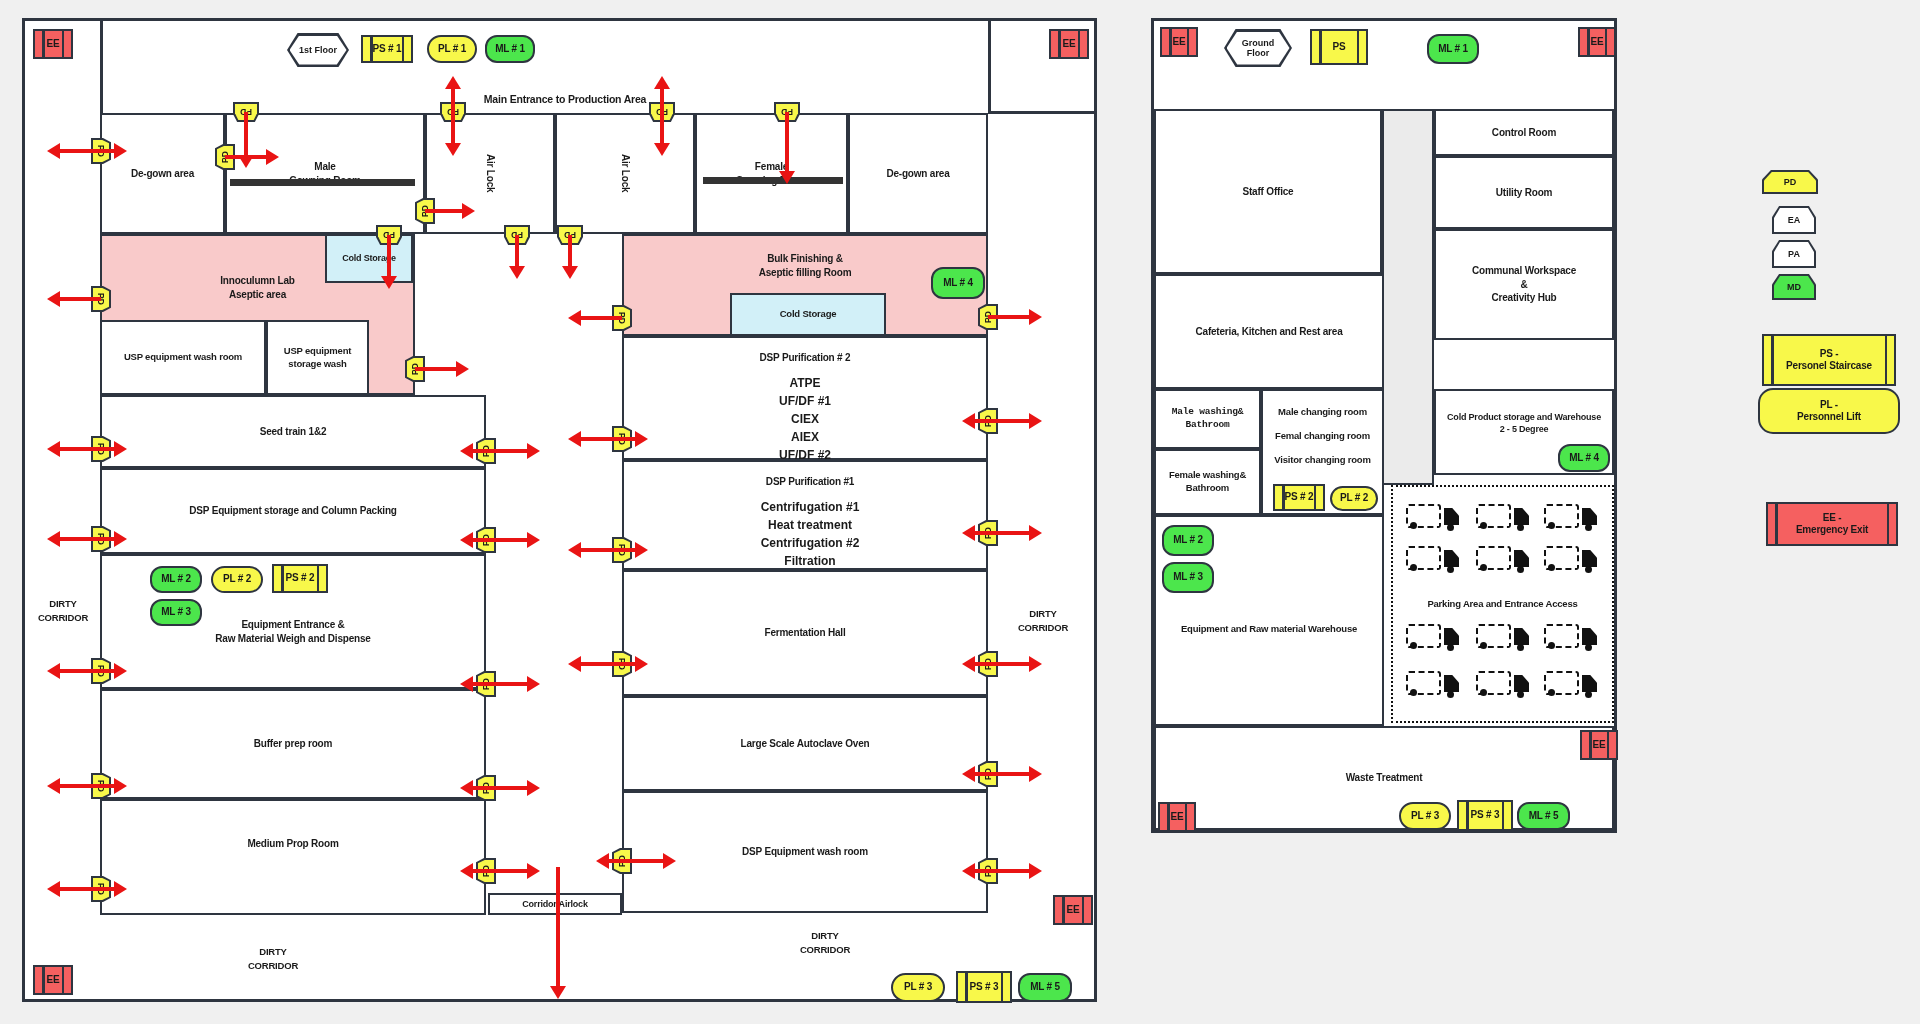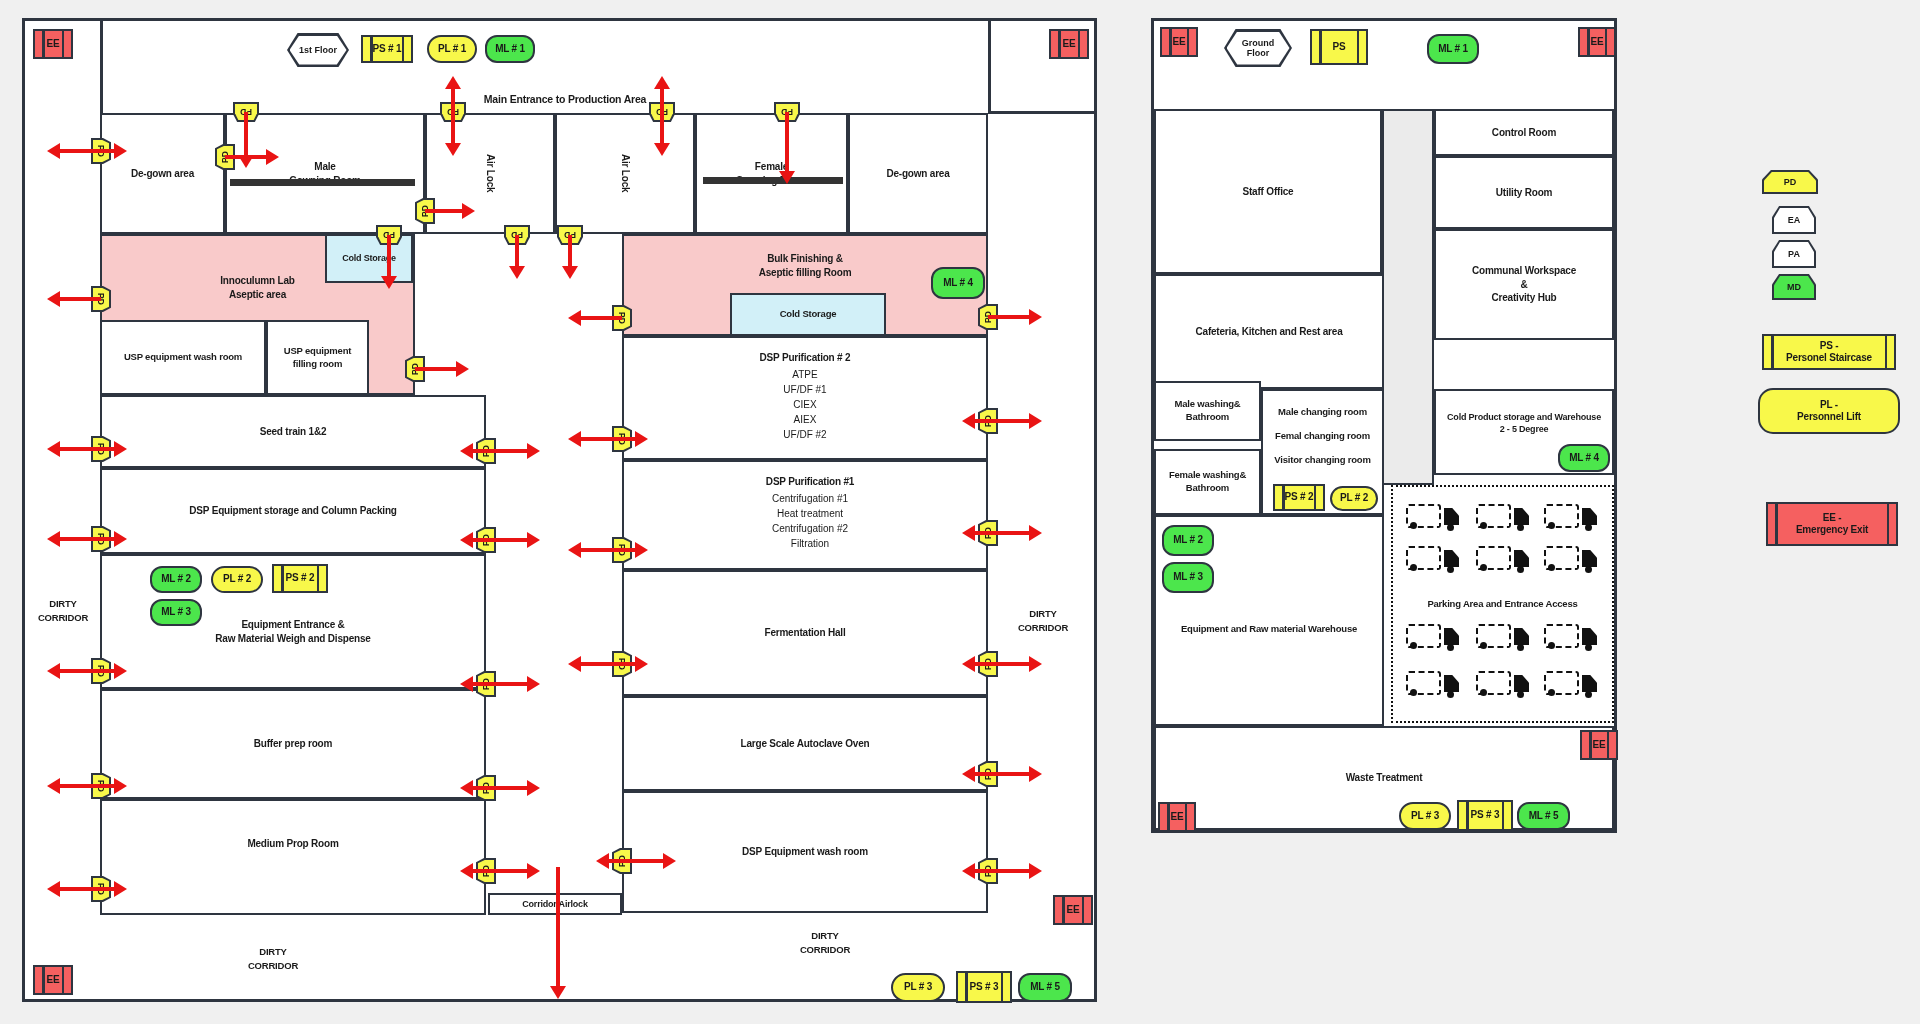--- a/index.html
+++ b/index.html
@@ -7,22 +7,22 @@
        font-family:"Liberation Sans",sans-serif;overflow:hidden;}
   .plan{position:absolute;background:#ffffff;border:3px solid #2e3540;box-sizing:border-box;}
   .legendbox{position:absolute;}
   .room{position:absolute;border:2px solid #2e3540;box-sizing:border-box;display:flex;
         align-items:center;justify-content:center;text-align:center;}
   .room.ltop{align-items:flex-start;}
   .room.lbottom{align-items:flex-end;}
   .room .lblwrap{width:100%;}
   .lbl{font-weight:bold;font-size:10px;color:#1a1a1a;white-space:pre-line;line-height:1.35;
        letter-spacing:-0.2px;display:block;}
-  .sub{font-weight:normal;font-size:10px;color:#1a1a1a;white-space:pre-line;line-height:1.5;
-       display:block;margin-top:2px;}
+  .sub{font-weight:bold;font-size:12px;color:#1a1a1a;white-space:pre-line;line-height:1.5;
+       display:block;margin-top:9px;}
   .vertlbl .lbl{writing-mode:vertical-rl;margin:0 auto;}
   .f-pink{background:#f9caca;}
   .f-cyan{background:#d2f0f8;}
   .f-gray{background:#ebebeb;}
   .f-white{background:#ffffff;}
   .dotted{border:2.5px dotted #111;background:#ffffff;}
   .wall{position:absolute;background:#2e3540;}
   .bar{position:absolute;background:#333;}
   
   .pill,.mlb,.sb{position:absolute;border:2px solid #2e3540;box-sizing:border-box;display:flex;
@@ -112,21 +112,21 @@
       </div>
     </div>
     <div class="room f-white" style="left: 75px; top: 299px; width: 166px; height: 75px;">
       <div class="lblwrap">
         <span class="lbl" style="font-size: 9.5px;">USP equipment wash room</span>
       </div>
     </div>
     <div class="room f-white" style="left: 241px; top: 299px; width: 103px; height: 75px;">
       <div class="lblwrap">
         <span class="lbl" style="font-size: 9.5px;">USP equipment
-filling room</span>
+storage wash</span>
       </div>
     </div>
     <div class="room f-white" style="left: 75px; top: 374px; width: 386px; height: 73px;">
       <div class="lblwrap">
         <span class="lbl">Seed train 1&amp;2</span>
       </div>
     </div>
     <div class="room f-white" style="left: 75px; top: 447px; width: 386px; height: 86px;">
       <div class="lblwrap">
         <span class="lbl">DSP Equipment storage and Column Packing</span>
@@ -564,21 +564,21 @@
         <span class="lbl">Communal Workspace
 &amp;
 Creativity Hub</span>
       </div>
     </div>
     <div class="room f-white" style="left: 0px; top: 253px; width: 230px; height: 115px;">
       <div class="lblwrap">
         <span class="lbl">Cafeteria, Kitchen and Rest area</span>
       </div>
     </div>
-    <div class="room f-white" style="left: 0px; top: 360px; width: 107px; height: 60px;">
+    <div class="room f-white" style="left: 0px; top: 368px; width: 107px; height: 60px; font-family: Liberation Mono, monospace;">
       <div class="lblwrap">
         <span class="lbl" style="font-size: 9.5px;">Male washing&amp;
 Bathroom</span>
       </div>
     </div>
     <div class="room f-white" style="left: 0px; top: 428px; width: 107px; height: 66px;">
       <div class="lblwrap">
         <span class="lbl" style="font-size: 9.5px;">Female washing&amp;
 Bathroom</span>
       </div>
@@ -721,19 +721,19 @@
       <div class="t-in c-white" style="font-size: 9px;">
         <span>PA</span>
       </div>
     </div>
     <div class="tag" style="left: 30px; top: 112px; width: 44px; height: 26px;">
       <div class="t-out"></div>
       <div class="t-in c-green" style="font-size: 9px;">
         <span>MD</span>
       </div>
     </div>
-    <div class="sb" style="left: 20px; top: 172px; width: 134px; height: 36px;"><div class="st" style="left: 7px;"></div><div class="st" style="right: 7px;"></div><div>PS -
+    <div class="sb" style="left: 20px; top: 172px; width: 134px; height: 52px;"><div class="st" style="left: 7px;"></div><div class="st" style="right: 7px;"></div><div>PS -
 Personel Staircase</div></div>
     <div class="pill" style="left: 16px; top: 226px; width: 142px; height: 46px;"><div>PL -
 Personnel Lift</div></div>
     <div class="sb red" style="left: 24px; top: 340px; width: 132px; height: 44px;"><div class="st" style="left: 7px;"></div><div class="st" style="right: 7px;"></div><div>EE -
 Emergency Exit</div></div>
   </aside>
 
 </body></html>

